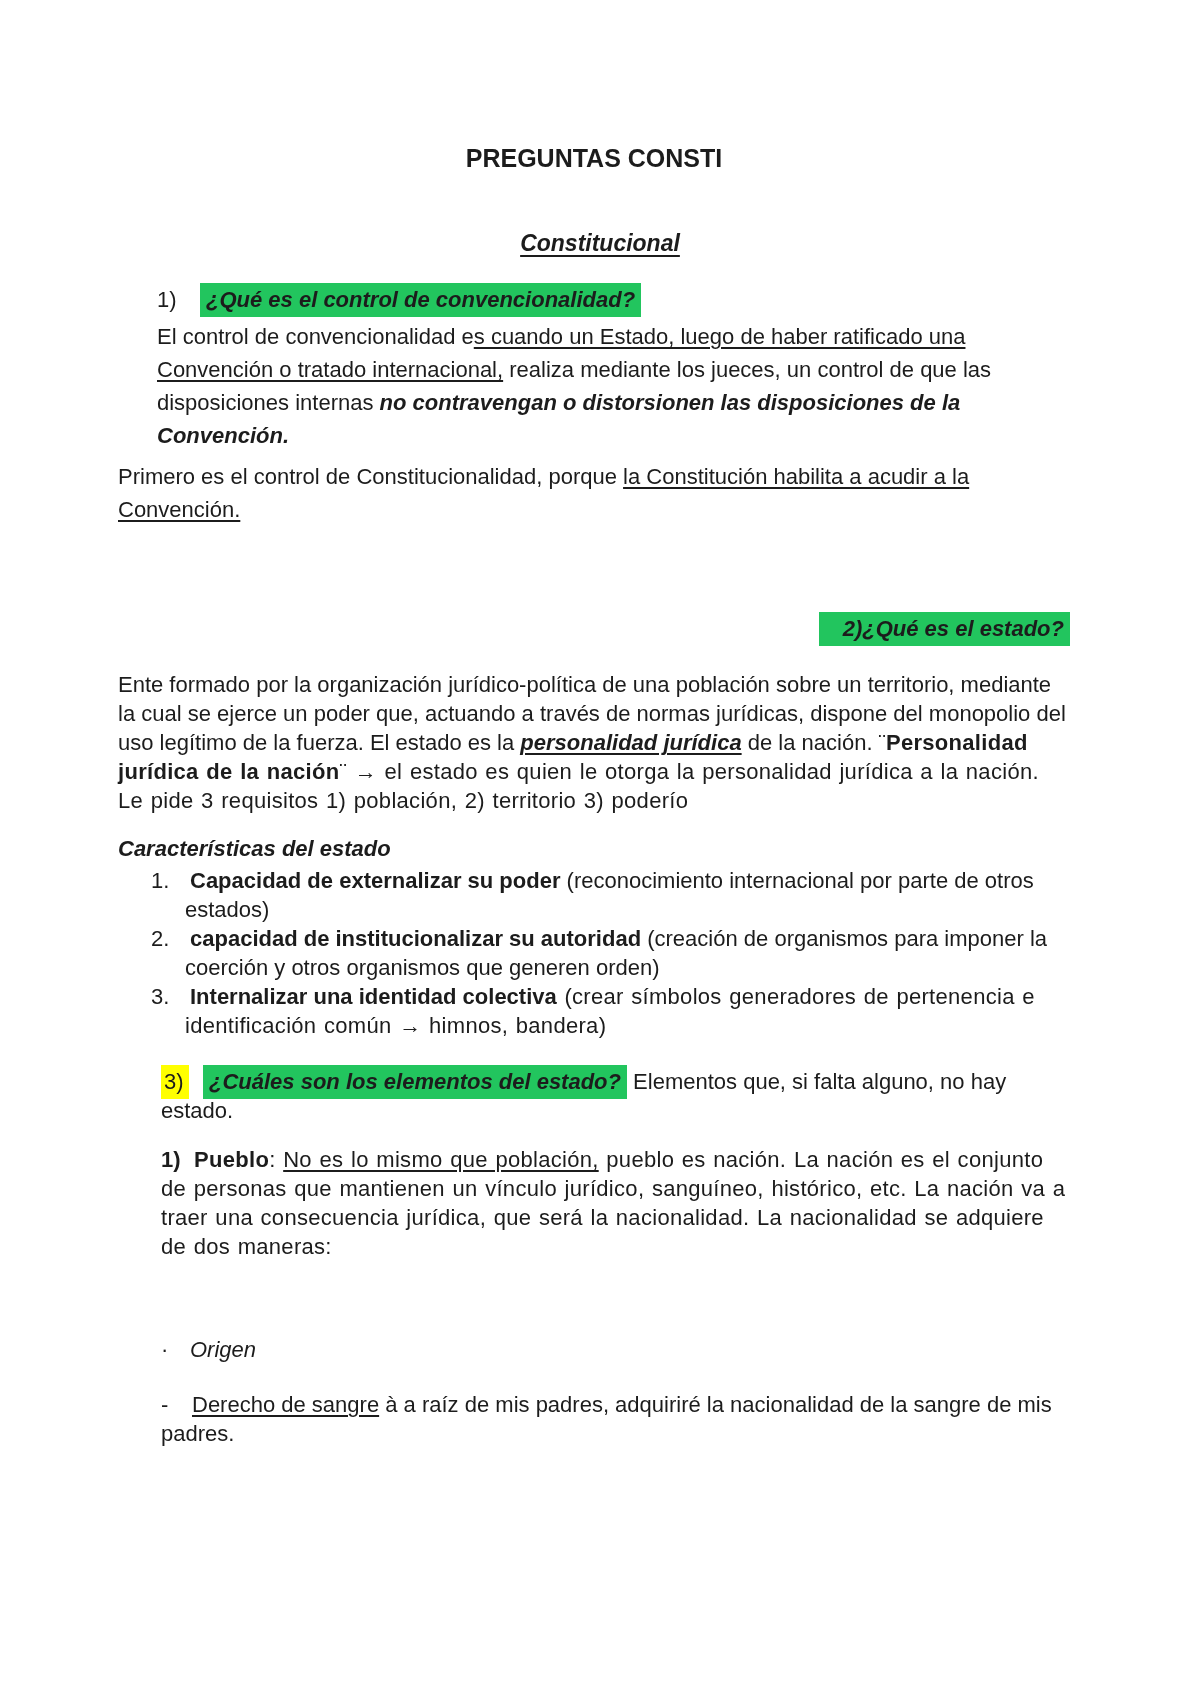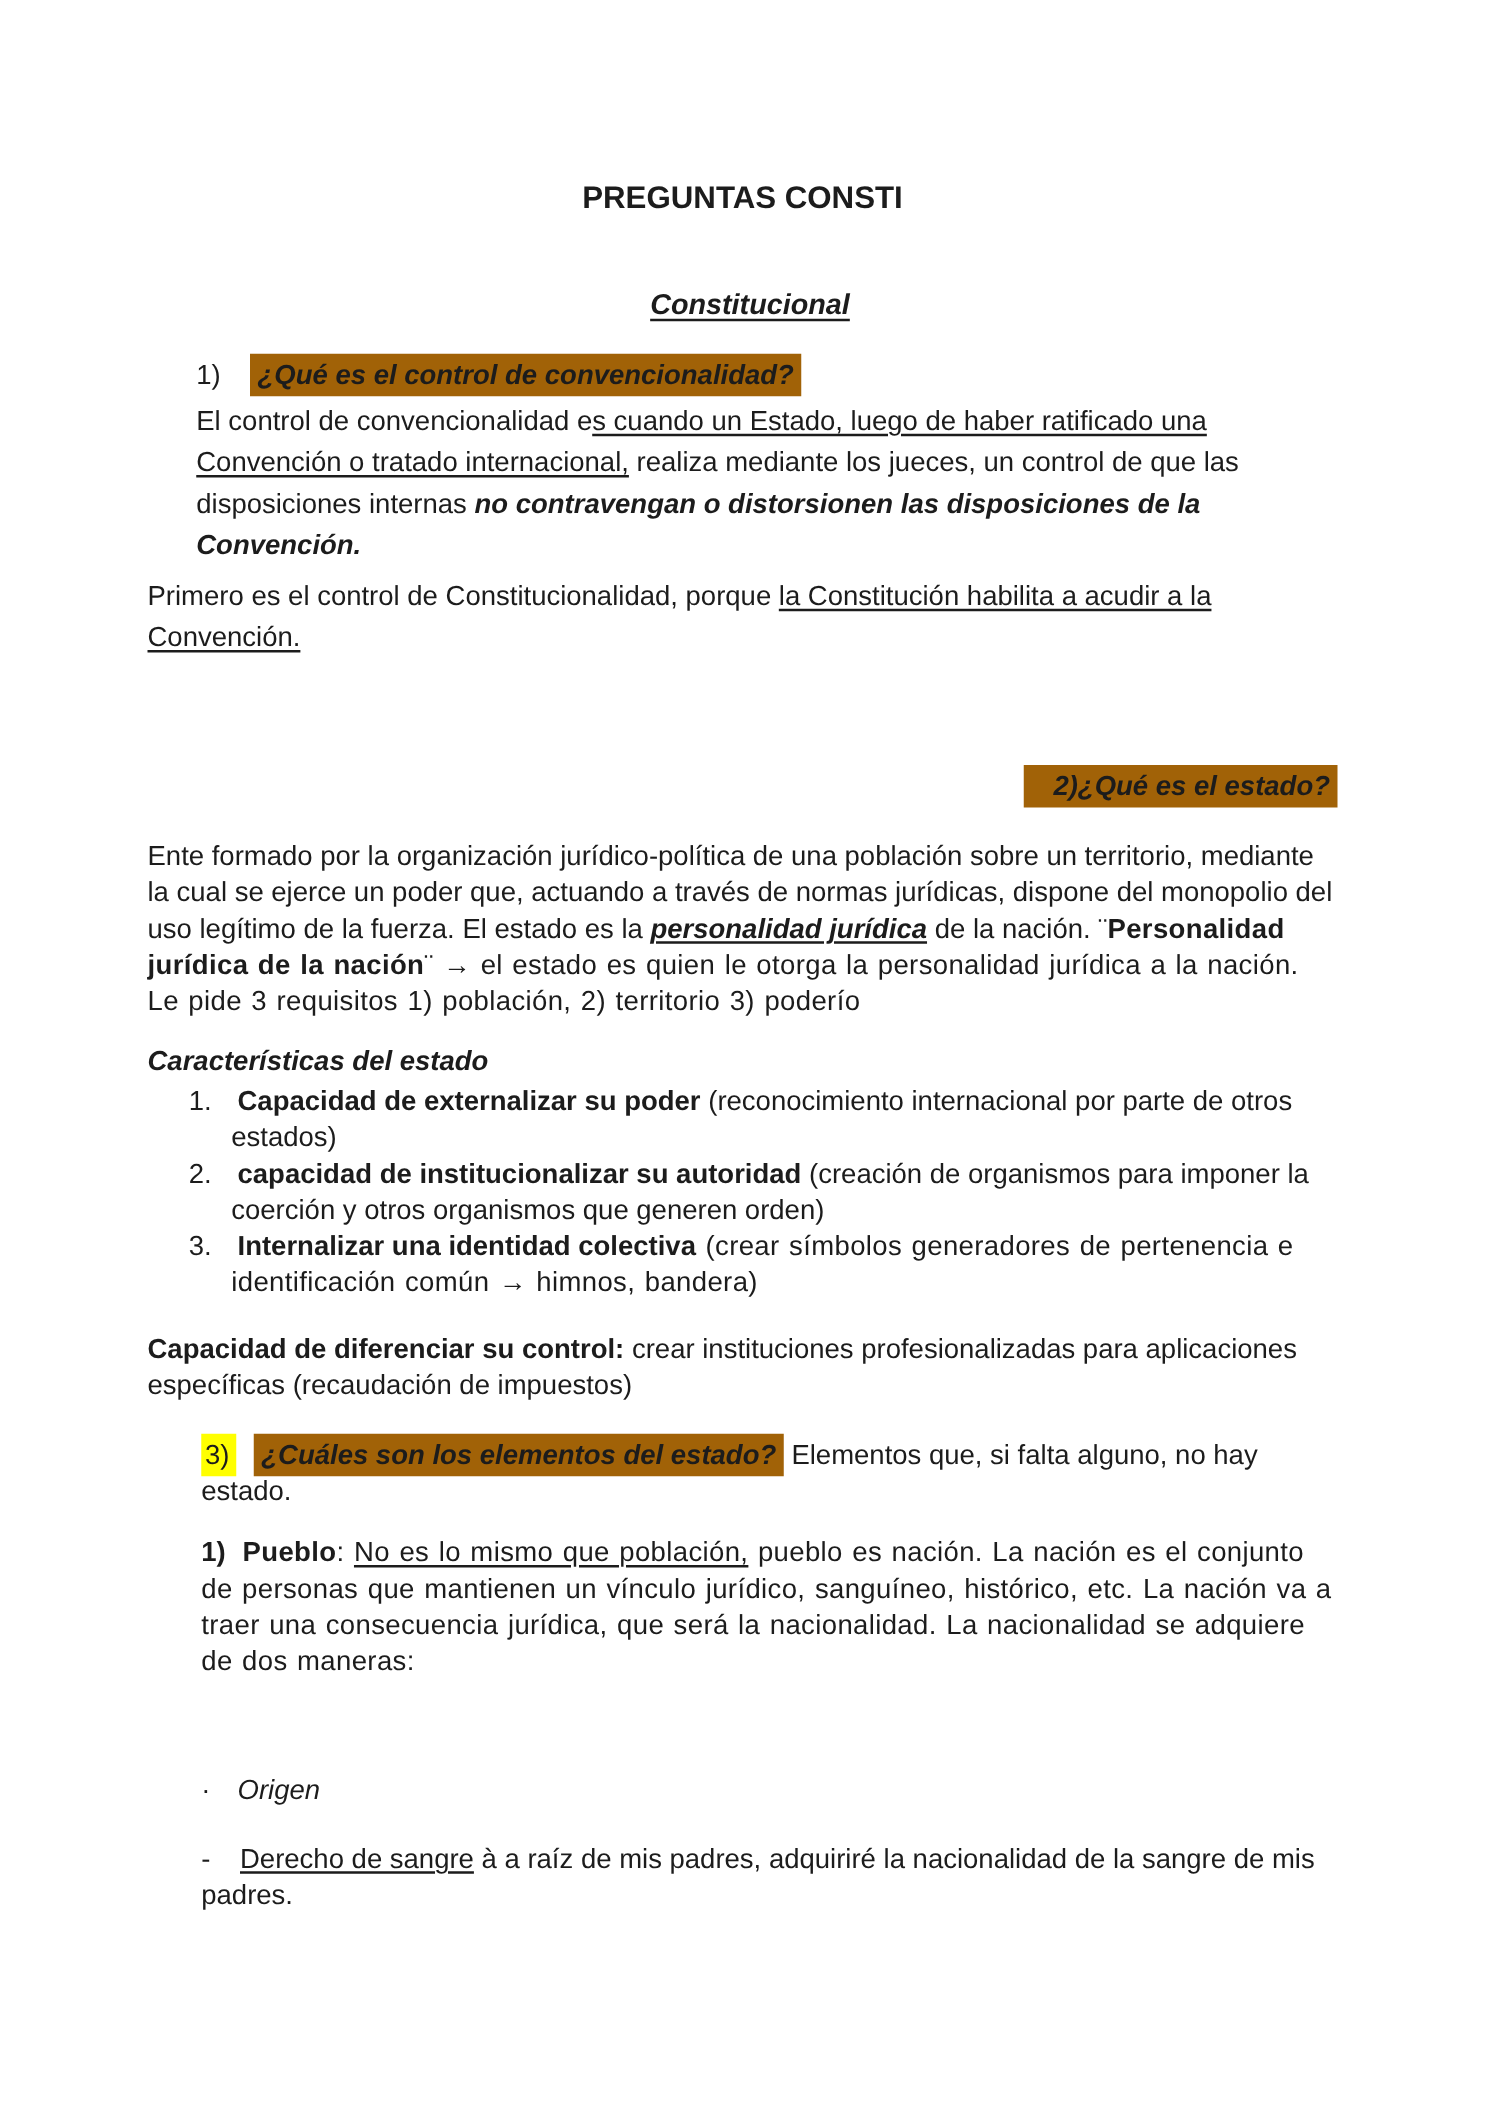--- a/index.html
+++ b/index.html
@@ -42,21 +42,21 @@
   .b  { font-weight: 700; }
   .i  { font-style: italic; }
   .bi { font-weight: 700; font-style: italic; }
   .u  {
     text-decoration: underline;
     text-decoration-thickness: 2px;
     text-underline-offset: 3px;
   }
   .sp { letter-spacing: 0.3px; word-spacing: 1.2px; text-align: right; }
   .hl {
-    background: #a16207;
+    background: #22c55e;
     padding: 4px 6px 5px 6px;
   }
   .hl3 {
     background: #ffff00;
     padding: 4px 5px 5px 3px;
   }
   .marker { display: inline-block; }
   .w43 { width: 43px; }
   .w37 { width: 37px; }
   .w42 { width: 42px; }
@@ -117,23 +117,20 @@
       <span class="marker w22">1.</span><span class="b">Capacidad de externalizar su poder</span><span> (reconocimiento internacional por parte de otros estados)</span>
     </li>
     <li>
       <span class="marker w22">2.</span><span class="b">capacidad de institucionalizar su autoridad</span><span> (creación de organismos para imponer la coerción y otros organismos que generen orden)</span>
     </li>
     <li>
       <span class="marker w22">3.</span><span class="b">Internalizar una identidad colectiva</span><span class="sp"> (crear símbolos generadores de pertenencia e identificación común → himnos, bandera)</span>
     </li>
   </ul>
 
-  <div class="p4">
-    <span class="b">Capacidad de diferenciar su control:</span><span> crear instituciones profesionalizadas para aplicaciones específicas (recaudación de impuestos)</span>
-  </div>
 
   <div class="q3">
     <span class="marker w42"><span class="hl3">3)</span></span><span class="hl bi">¿Cuáles son los elementos del estado?</span><span> Elementos que, si falta alguno, no hay estado.</span>
   </div>
 
   <div class="p5">
     <span class="marker w33 b">1)</span><span class="b sp">Pueblo</span><span class="sp">: </span><span class="u sp">No es lo mismo que población,</span><span class="sp"> pueblo es nación. La nación es el conjunto de personas que mantienen un vínculo jurídico, sanguíneo, histórico, etc. La nación va a traer una consecuencia jurídica, que será la nacionalidad. La nacionalidad se adquiere de dos maneras:</span>
   </div>
 
   <div class="orig">

